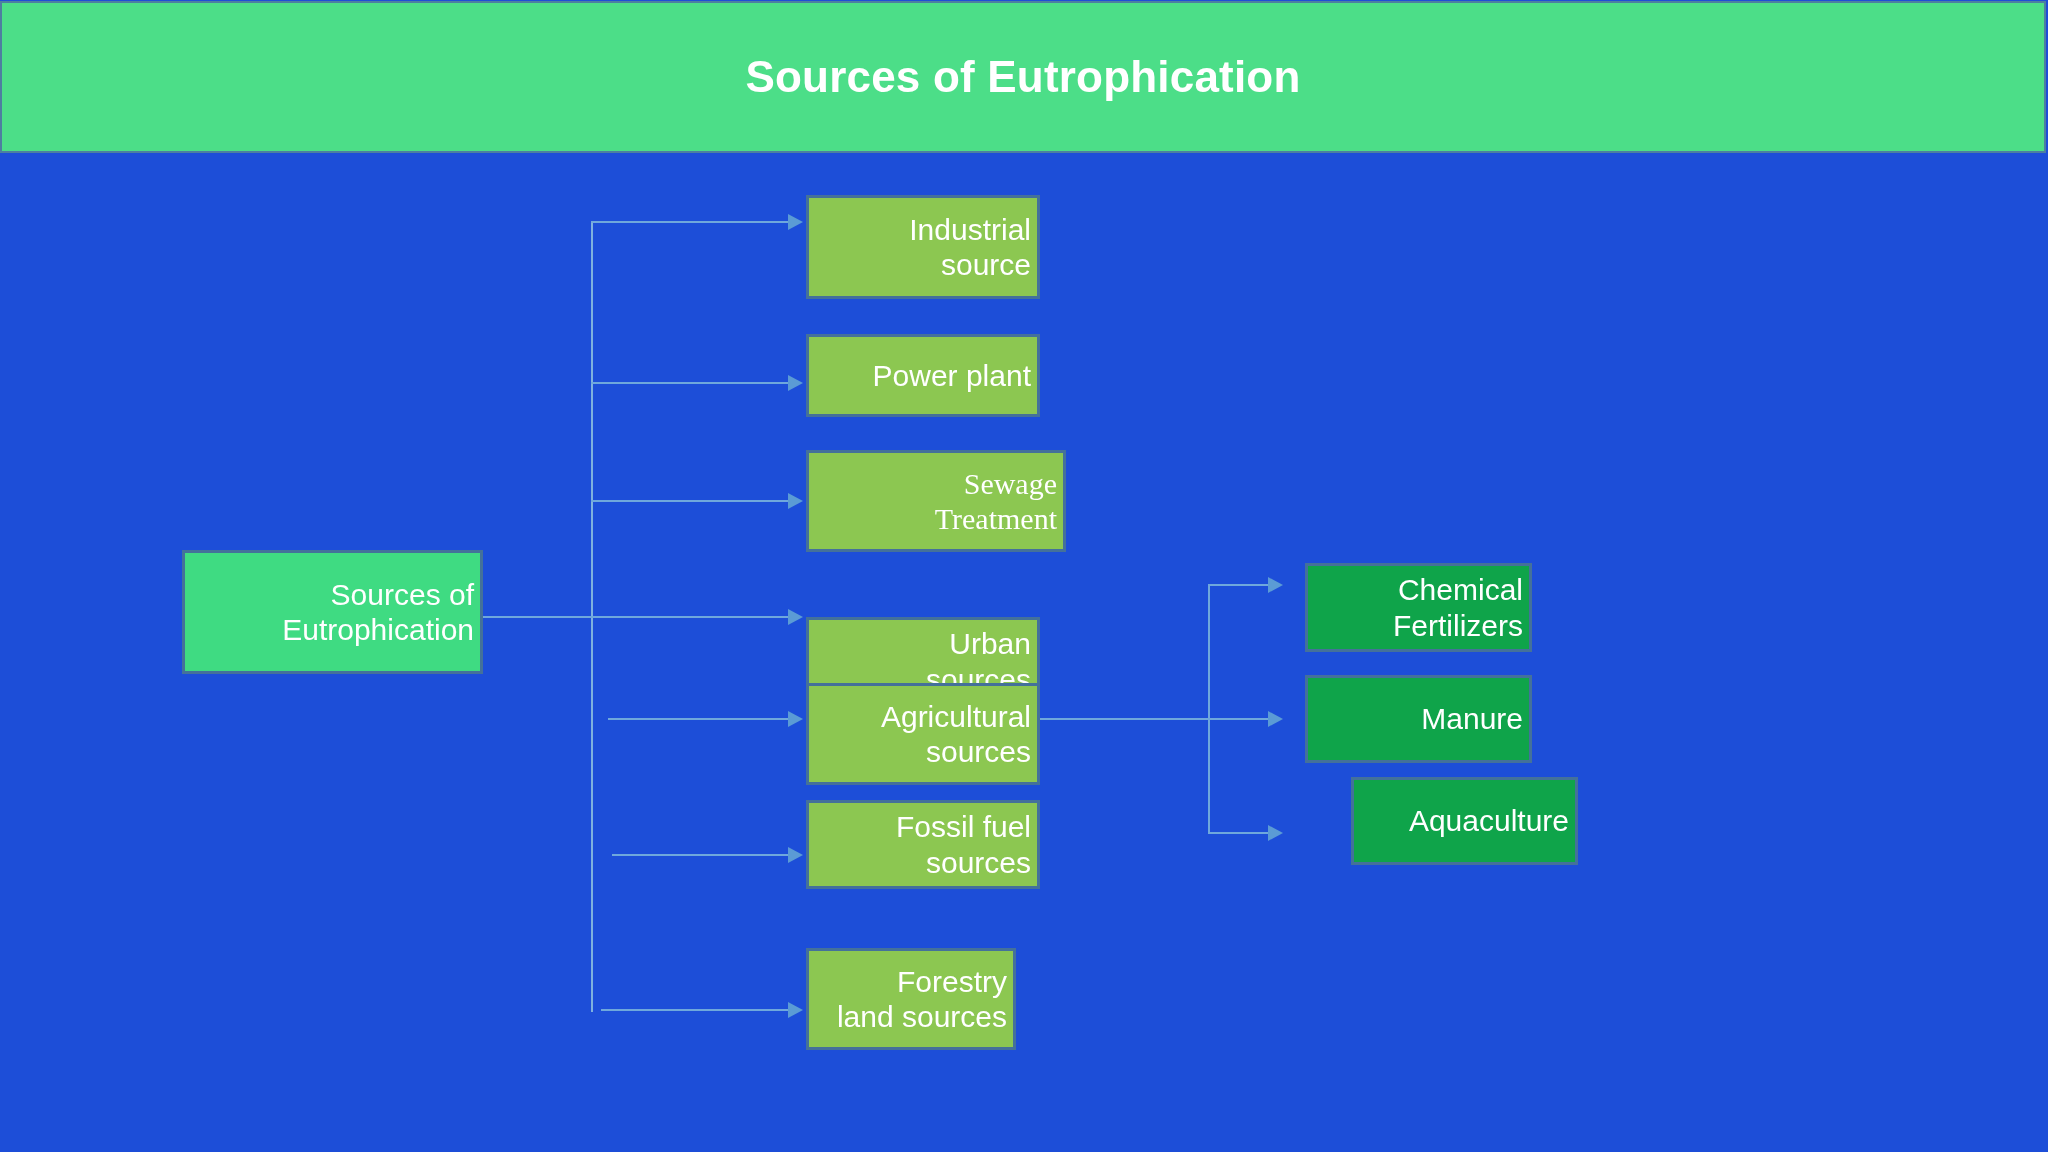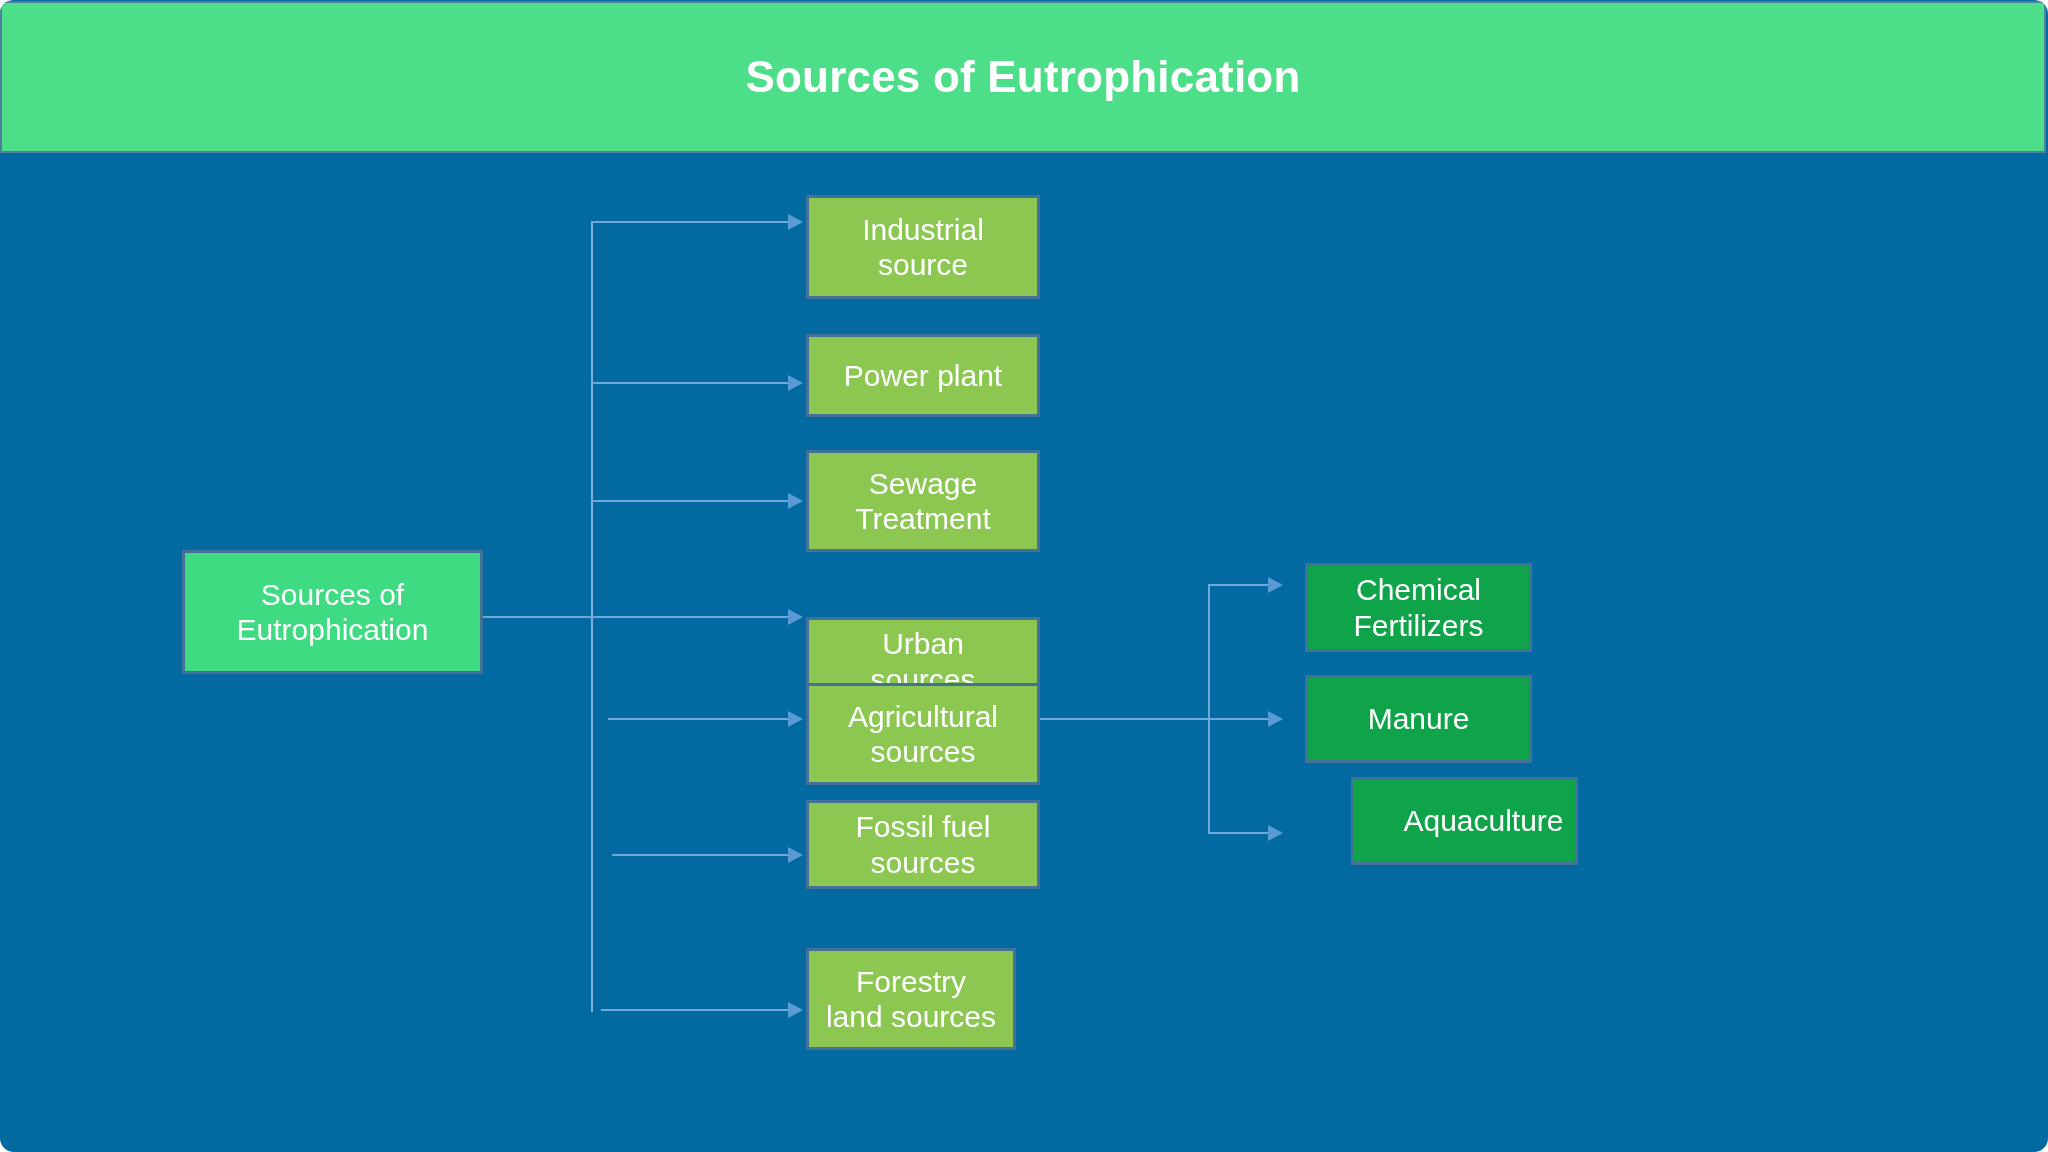--- a/index.html
+++ b/index.html
@@ -4,24 +4,23 @@
 <style>
   html, body {
     margin: 0;
     padding: 0;
     background: #ffffff;
   }
   #canvas {
     position: relative;
     width: 2048px;
     height: 1152px;
-    background: #0369a1;
+    background: #1d4ed8;
     font-family: "Liberation Sans", sans-serif;
     overflow: hidden;
-    border-radius: 14px;
   }
 
   
   #header-banner {
     position: absolute;
     left: 0px;
     top: 1px;
     width: 2046px;
     height: 152px;
     background: #4CDE88;
@@ -42,21 +41,21 @@
   }
 
   
   .node {
     position: absolute;
     box-sizing: border-box;
     border: 3px solid #44719A;
     display: flex;
     align-items: center;
     justify-content: center;
-    text-align: center;
+    text-align: right;
     color: #ffffff;
     line-height: 1.18;
     padding: 2px 6px;
   }
   .node-label {
     display: block;
     width: 100%;
   }
 
   .node.root {
@@ -123,21 +122,21 @@
   <div class="conn h" style="left:591px; top:382px; width:209px;"></div>
   <div class="arrowhead" style="left:788px; top:375px;"></div>
   <div class="node mid" style="left:806px; top:334px; width:234px; height:83px;">
     <span class="node-label">
       <span>Power plant</span>
     </span>
   </div>
 
   <div class="conn h" style="left:591px; top:500px; width:209px;"></div>
   <div class="arrowhead" style="left:788px; top:493px;"></div>
-  <div class="node mid" style="left:806px; top:450px; width:234px; height:102px;">
+  <div class="node mid" style="left:806px; top:450px; width:260px; height:102px;font-family:Liberation Serif, serif;">
     <span class="node-label">
       <span>Sewage</span><br>
       <span>Treatment</span>
     </span>
   </div>
 
   <div class="conn h" style="left:591px; top:616px; width:209px;"></div>
   <div class="arrowhead" style="left:788px; top:609px;"></div>
   <div class="node mid" style="left:806px; top:573px; width:234px; height:89px;margin-top:44px;">
     <span class="node-label">

